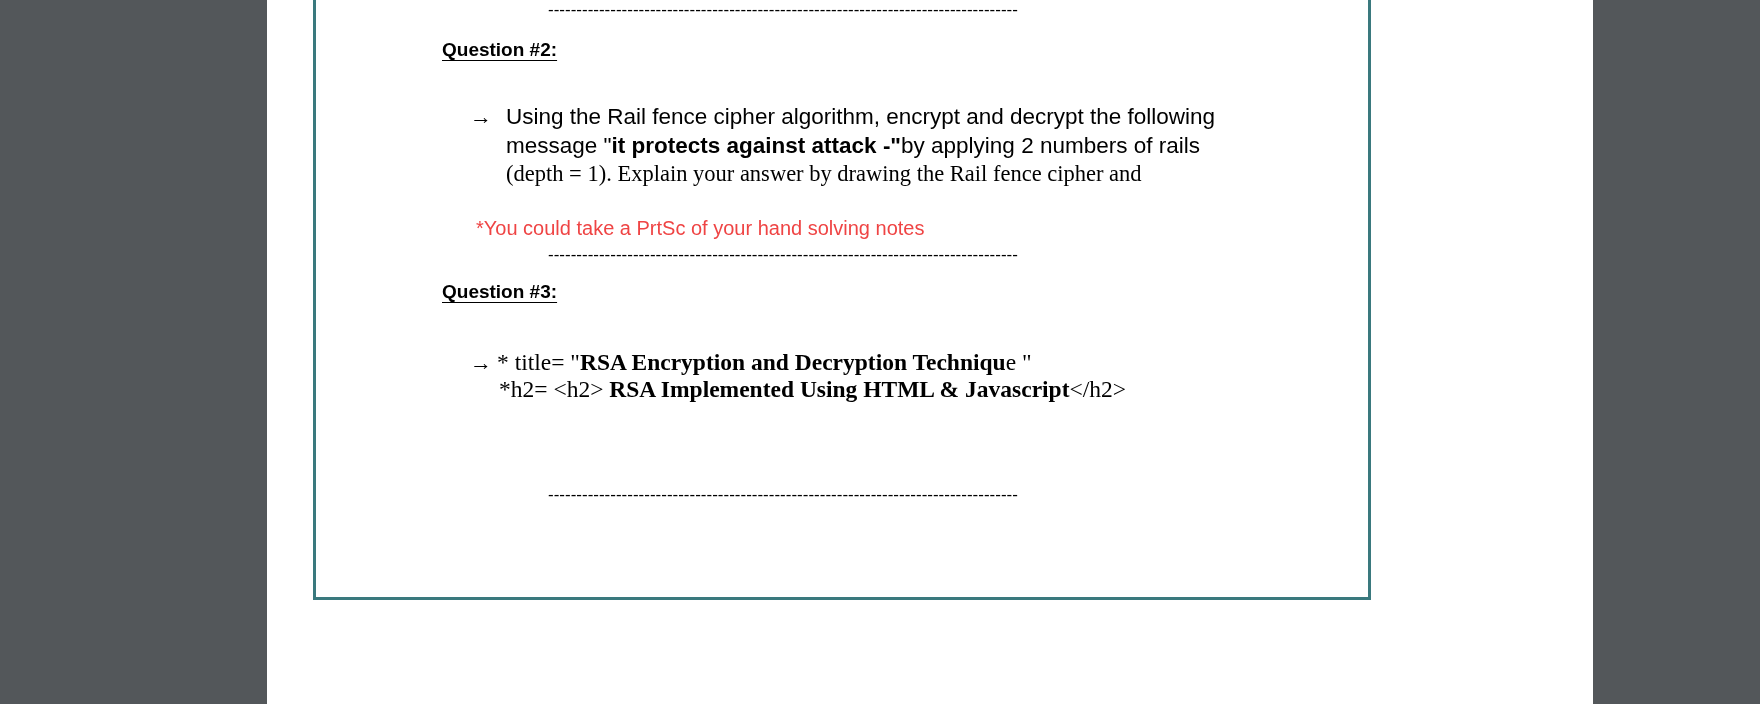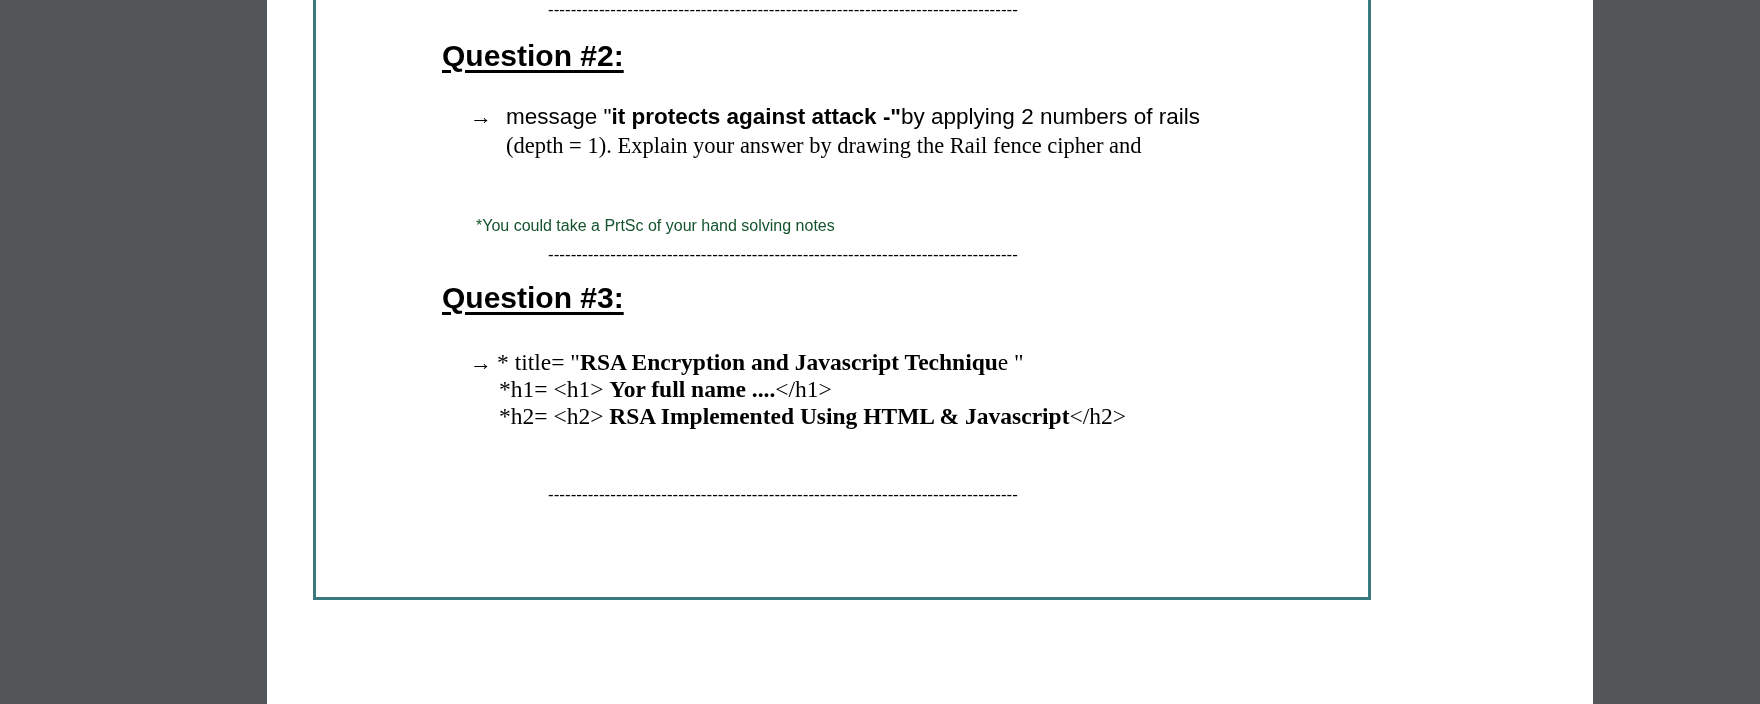--- a/index.html
+++ b/index.html
@@ -61,21 +61,21 @@
   }
   .rule-1 { left: 232px; top: 10px;  width: 592px; }
   .rule-2 { left: 232px; top: 255px; width: 592px; }
   .rule-3 { left: 232px; top: 495px; width: 592px; }
 
   
   .q-heading {
     position: absolute;
     font-family: "Liberation Sans", sans-serif;
     font-weight: bold;
-    font-size: 30px;
+    font-size: 19px;
     color: #000000;
     text-decoration: underline;
     text-underline-offset: 4px;
     white-space: nowrap;
   }
   .q2-heading { left: 126px; top: 48px; }
   .q3-heading { left: 126px; top: 290px; text-decoration: underline; }
 
   
   .q2-body {
@@ -101,22 +101,22 @@
     font-size: 22px;
   }
   .b { font-weight: bold; }
 
   
   .red-note {
     position: absolute;
     left: 160px;
     top: 226px;
     font-family: "Liberation Sans", sans-serif;
-    font-size: 16px;
-    color: #14532d;
+    font-size: 20px;
+    color: #ef4444;
     white-space: nowrap;
   }
 
   
   .q3-body {
     position: absolute;
     left: 190px;
     top: 358px;
     width: 720px;
   }
@@ -146,43 +146,40 @@
 
     <div class="slide-frame">
       <div class="slide-inner">
 
         <div class="rule rule-1">-----------------------------------------------------------------------------------</div>
 
         <div class="q-heading q2-heading">Question #2:</div>
 
         <div class="q2-body">
           <div class="q2-line sans">
-            <span class="arrow">→</span>
+            <span class="arrow">→</span><span>Using the Rail fence cipher algorithm, encrypt and decrypt the following</span>
           </div>
           <div class="q2-line sans">
             <span>message "</span><span class="b">it protects against attack -"</span><span>by applying 2 numbers of rails</span>
           </div>
           <div class="q2-line serif">(depth = 1). Explain your answer by drawing the Rail fence cipher and</div>
         </div>
 
         <div class="red-note">*You could take a PrtSc of your hand solving notes</div>
 
         <div class="rule rule-2">-----------------------------------------------------------------------------------</div>
 
         <div class="q-heading q3-heading">Question #3:</div>
 
         <div class="q3-body">
           <div class="q3-line">
             <span class="q3-arrow">→</span>
           </div>
           <div class="q3-line indent-a">
-            <span>* title= "</span><span class="b">RSA Encryption and Javascript Techniqu</span><span>e "</span>
-          </div>
-          <div class="q3-line indent-b">
-            <span>*h1= &lt;h1&gt; </span><span class="b">Yor full name ....</span><span>&lt;/h1&gt;</span>
+            <span>* title= "</span><span class="b">RSA Encryption and Decryption Techniqu</span><span>e "</span>
           </div>
           <div class="q3-line indent-b">
             <span>*h2= &lt;h2&gt; </span><span class="b">RSA Implemented Using HTML &amp; Javascript</span><span>&lt;/h2&gt;</span>
           </div>
         </div>
 
         <div class="rule rule-3">-----------------------------------------------------------------------------------</div>
 
       </div>
     </div>

